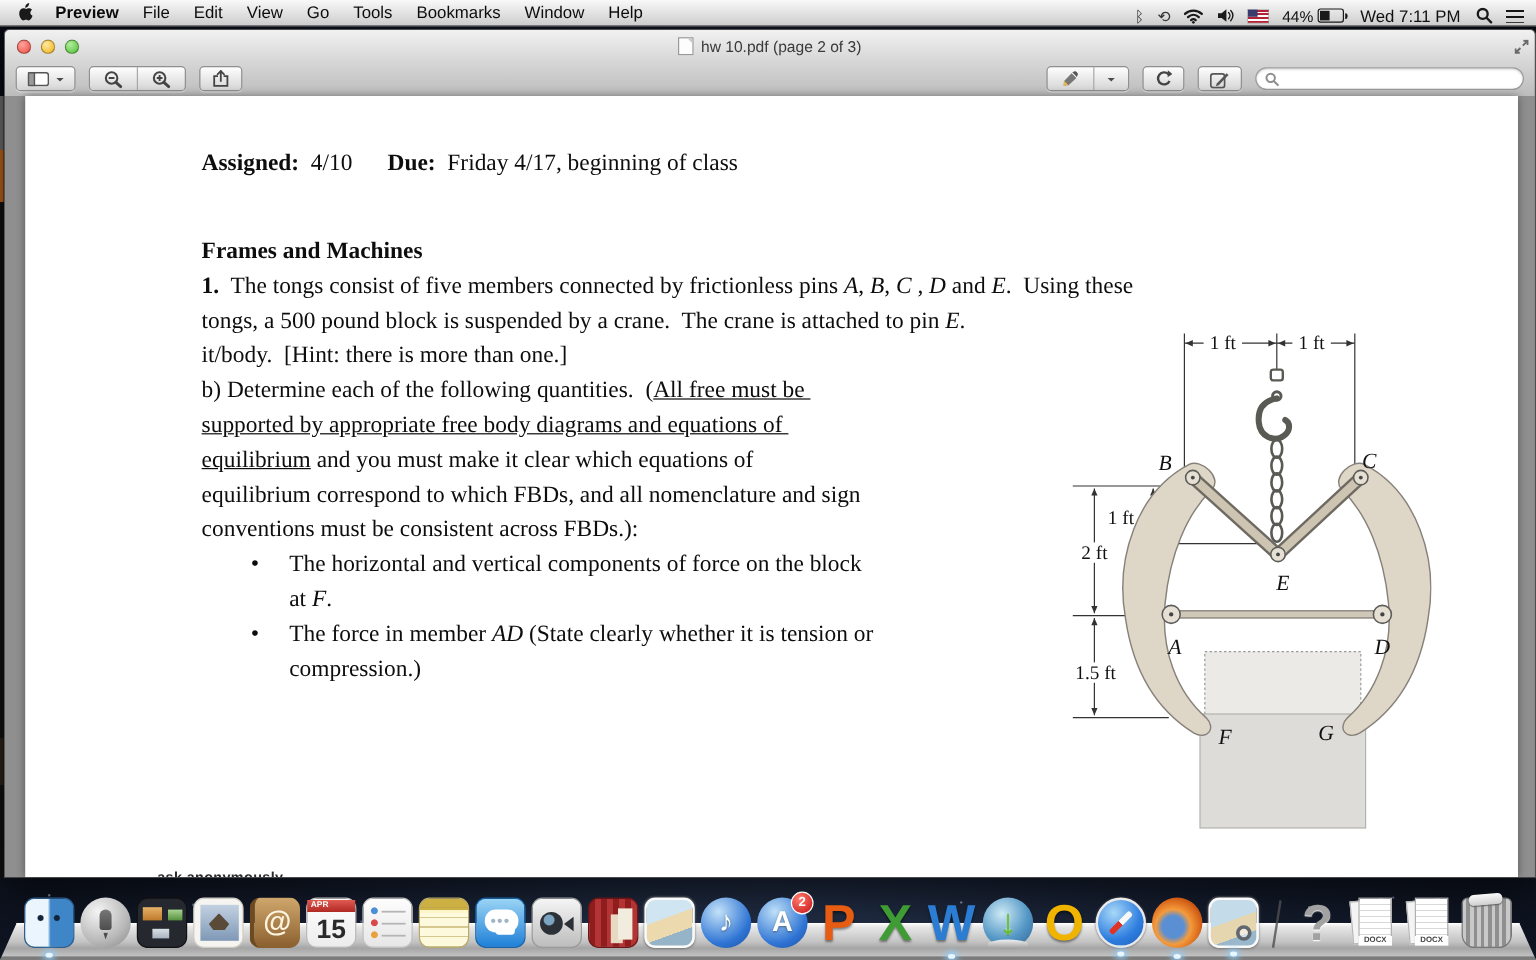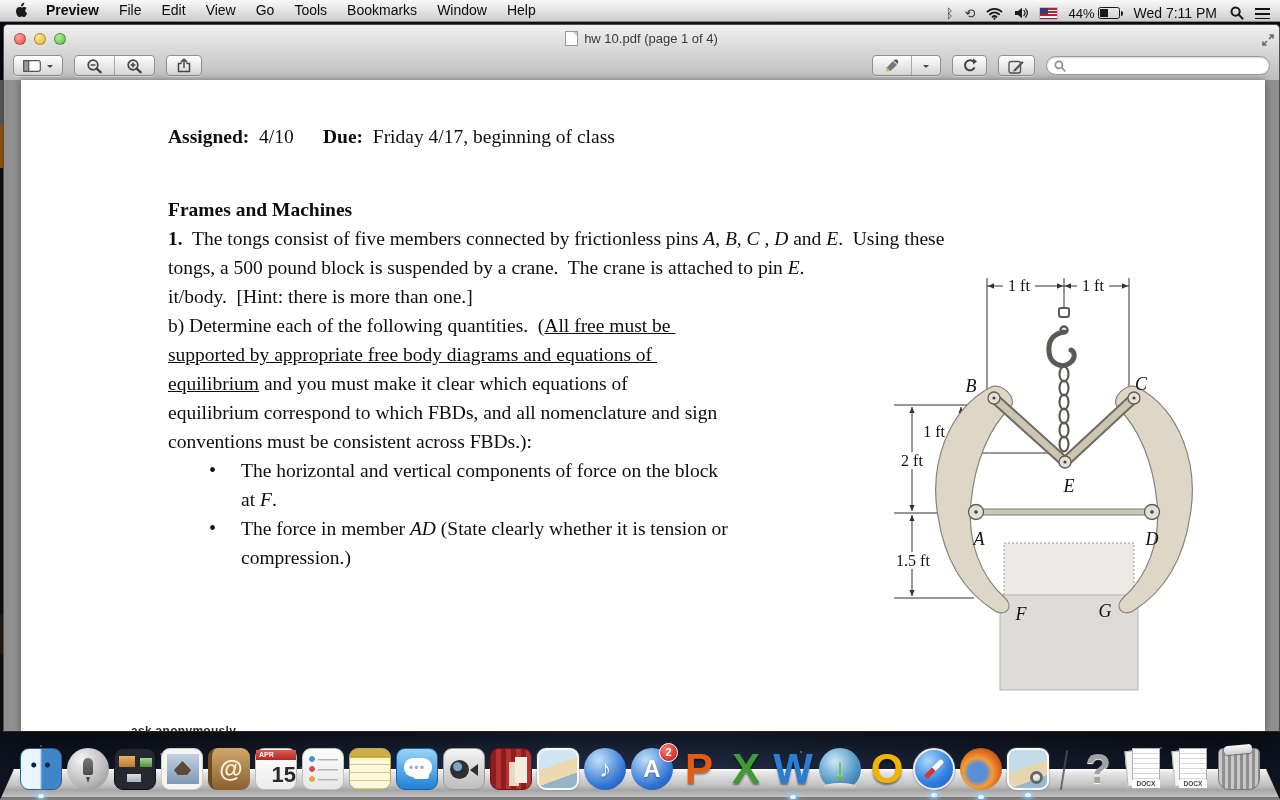--- a/index.html
+++ b/index.html
@@ -123,21 +123,21 @@
   .di-mail{background:#f6f4f0;border:1px solid #cfccc4;box-sizing:border-box;background-image:
       linear-gradient(180deg,#c3d1e1,#7e98b6);background-size:32px 30px;background-position:5px 5px;background-repeat:no-repeat}
   .di-mail::after{content:"";position:absolute;left:12px;top:12px;width:17px;height:14px;
       background:#5a4a38;clip-path:polygon(50% 0,100% 65%,78% 100%,22% 100%,0 65%)}
   .di-contacts{background:linear-gradient(180deg,#cfa76c,#8a5f2e);border-left:4px solid #6e4a20;box-sizing:border-box}
   .di-contacts .g{font-weight:bold;color:#fdf4e0;font-size:24px}
   .di-calendar{background:linear-gradient(#ffffff,#ececec);border:1px solid #bbb;box-sizing:border-box}
   .cal-m{position:absolute;top:1px;left:0;right:0;height:10px;background:linear-gradient(#e05a52,#b02a24);
          color:#fff;font:bold 7px/10px "Liberation Sans",sans-serif;text-align:left;padding-left:3px}
   .cal-d{position:absolute;top:11px;left:0;right:0;bottom:0;color:#2a2a2a;
-         font:bold 22px/30px "Liberation Sans",sans-serif;text-align:right}
+         font:bold 22px/30px "Liberation Sans",sans-serif;text-align:center}
   .di-reminders{background:linear-gradient(#fdfdfd,#e2e2e2);border:1px solid #c2c2c2;box-sizing:border-box;background-image:
       radial-gradient(circle at 9px 10px,#4a90d9 2.5px,transparent 3.2px),
       radial-gradient(circle at 9px 20px,#d94a4a 2.5px,transparent 3.2px),
       radial-gradient(circle at 9px 30px,#e8a13c 2.5px,transparent 3.2px),
       linear-gradient(#b5b5b5,#b5b5b5),linear-gradient(#b5b5b5,#b5b5b5),linear-gradient(#b5b5b5,#b5b5b5),
       linear-gradient(#fdfdfd,#e6e6e6);
       background-size:auto,auto,auto,20px 1.5px,20px 1.5px,20px 1.5px,auto;
       background-position:0 0,0 0,0 0,15px 10px,15px 20px,15px 30px,0 0;background-repeat:no-repeat}
   .di-notes{background:
       repeating-linear-gradient(180deg,transparent 0 7px,rgba(180,160,80,.55) 7px 8px),
@@ -256,21 +256,21 @@
 </div>
 
 <div id="window">
   <div id="chrome">
     <div id="title-bar">
       <span class="tl tl-red"></span>
       <span class="tl tl-yellow"></span>
       <span class="tl tl-green"></span>
       <span id="win-title">
         <span class="doc-ico"></span>
-        <span>hw 10.pdf (page 1 of 4)</span>
+        <span>hw 10.pdf (page 2 of 3)</span>
       </span>
       <span class="fullscreen">
         <svg width="12" height="12" viewBox="0 0 12 12" fill="none" stroke="#6a6a6a" stroke-width="1.6">
             <path d="M7.5,1 H11 V4.5 M11,1 L7,5 M4.5,11 H1 V7.5 M1,11 L5,7"></path>
           </svg>
       </span>
     </div>
     <div id="toolbar">
       <button class="tb">
         <svg width="18" height="12" viewBox="0 0 18 12">

